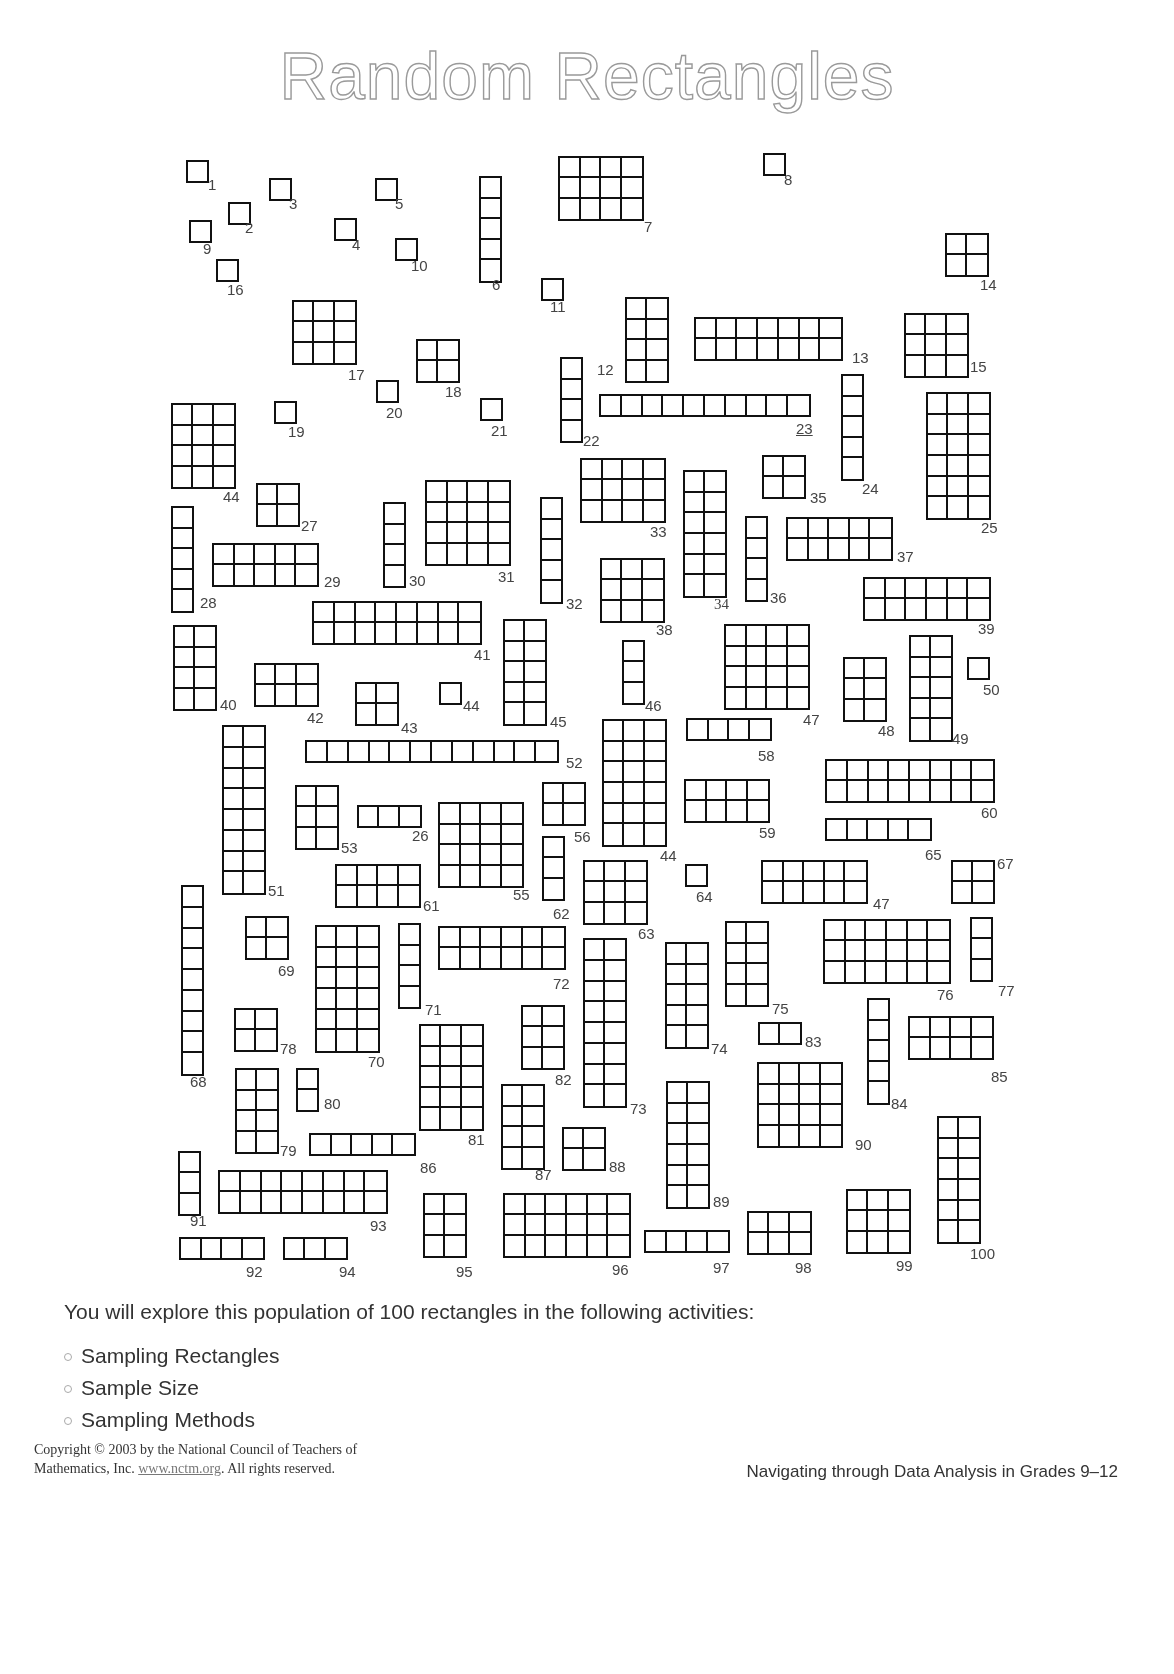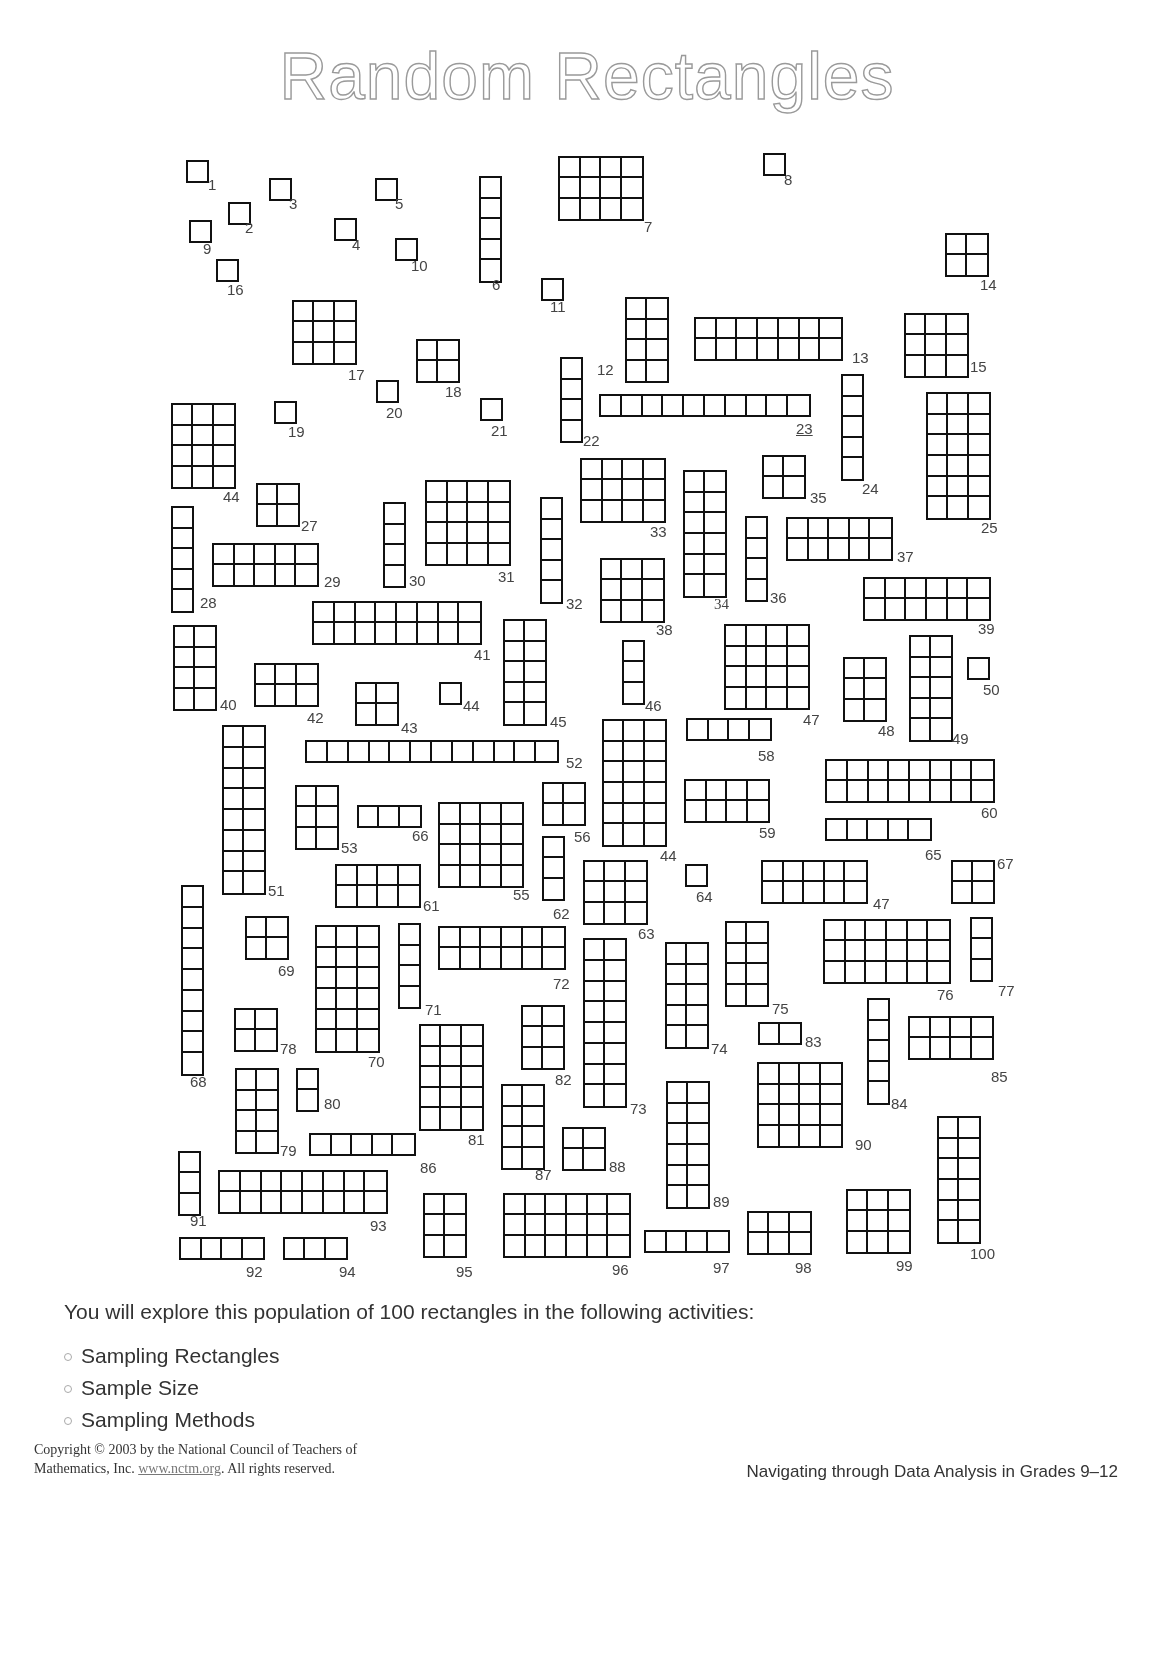--- a/index.html
+++ b/index.html
@@ -529,21 +529,21 @@
       <div class="cell" style="border-right: none;"></div>
       <div class="cell" style="border-bottom: none;"></div>
       <div class="cell" style="border-right: none; border-bottom: none;"></div>
     </div>
     <div class="lbl" style="left: 341px; top: 840px;">53</div>
     <div class="rect" style="left: 357px; top: 805px; width: 65px; height: 23px; grid-template-columns: repeat(3, 1fr); grid-template-rows: repeat(1, 1fr);">
       <div class="cell" style="border-bottom: none;"></div>
       <div class="cell" style="border-bottom: none;"></div>
       <div class="cell" style="border-right: none; border-bottom: none;"></div>
     </div>
-    <div class="lbl" style="left: 412px; top: 828px;">66</div>
+    <div class="lbl" style="left: 412px; top: 828px;">26</div>
     <div class="rect" style="left: 438px; top: 802px; width: 86px; height: 86px; grid-template-columns: repeat(4, 1fr); grid-template-rows: repeat(4, 1fr);">
       <div class="cell"></div>
       <div class="cell"></div>
       <div class="cell"></div>
       <div class="cell" style="border-right: none;"></div>
       <div class="cell"></div>
       <div class="cell"></div>
       <div class="cell"></div>
       <div class="cell" style="border-right: none;"></div>
       <div class="cell"></div>

